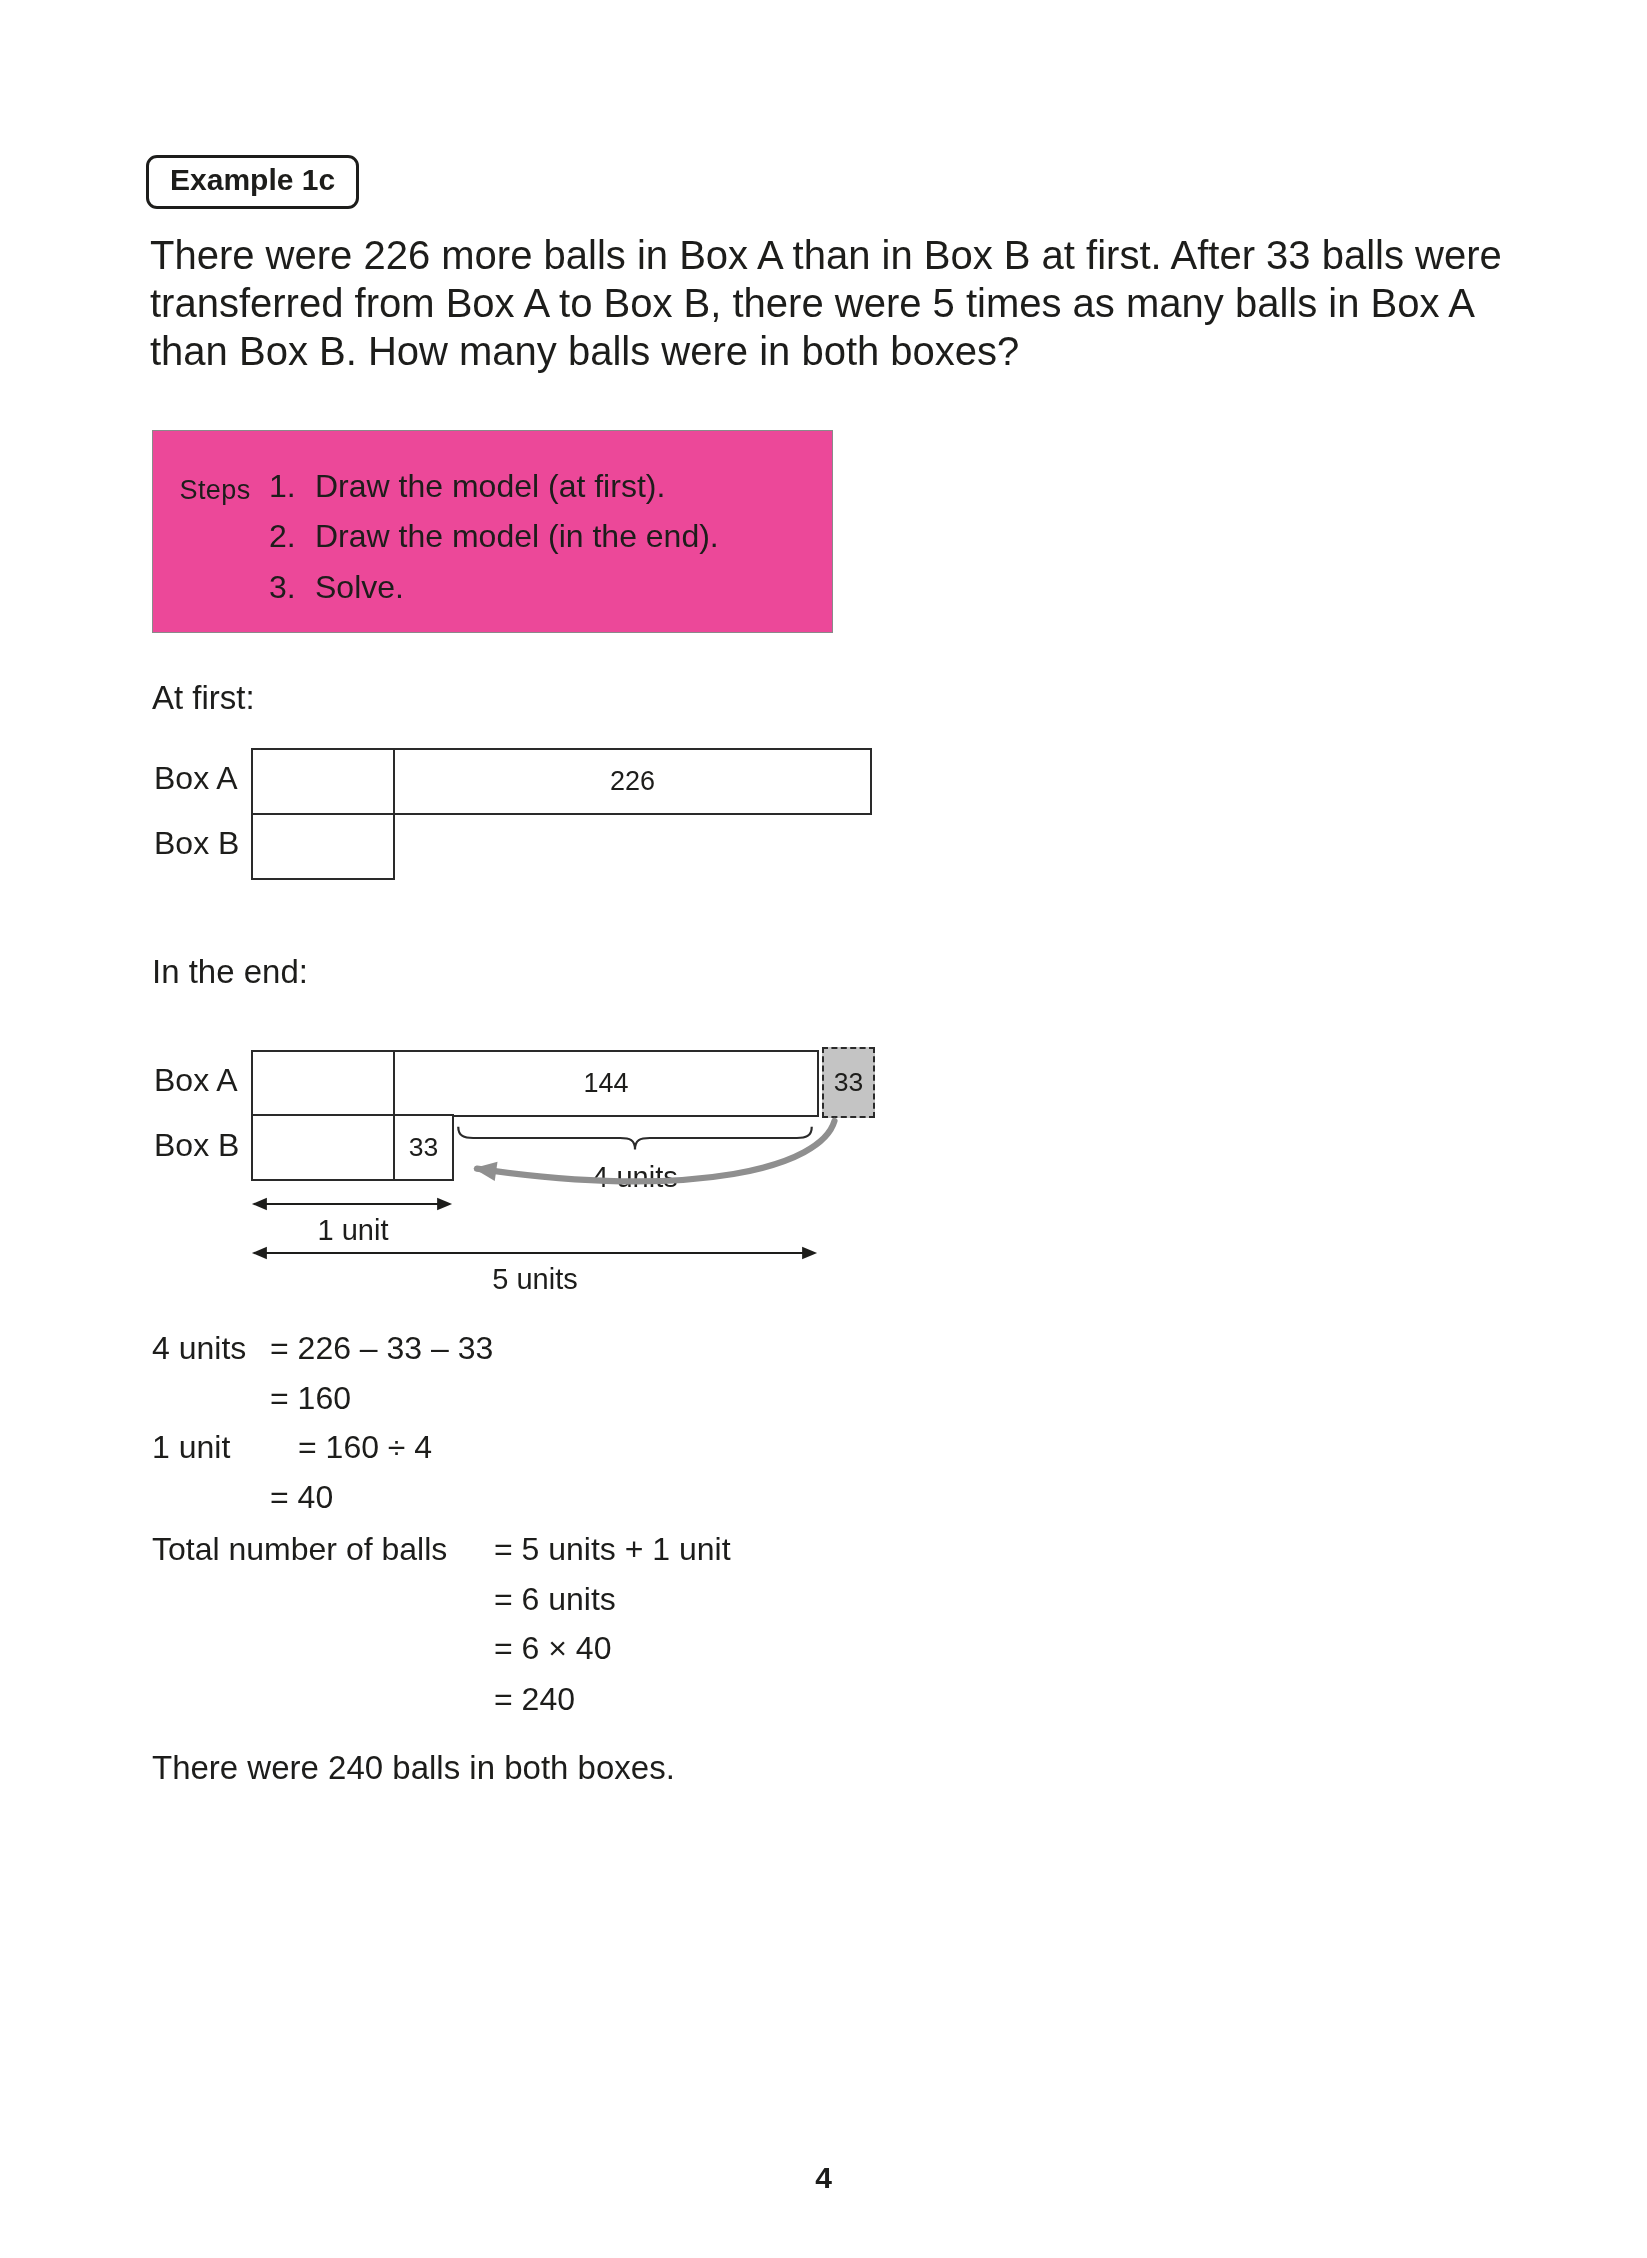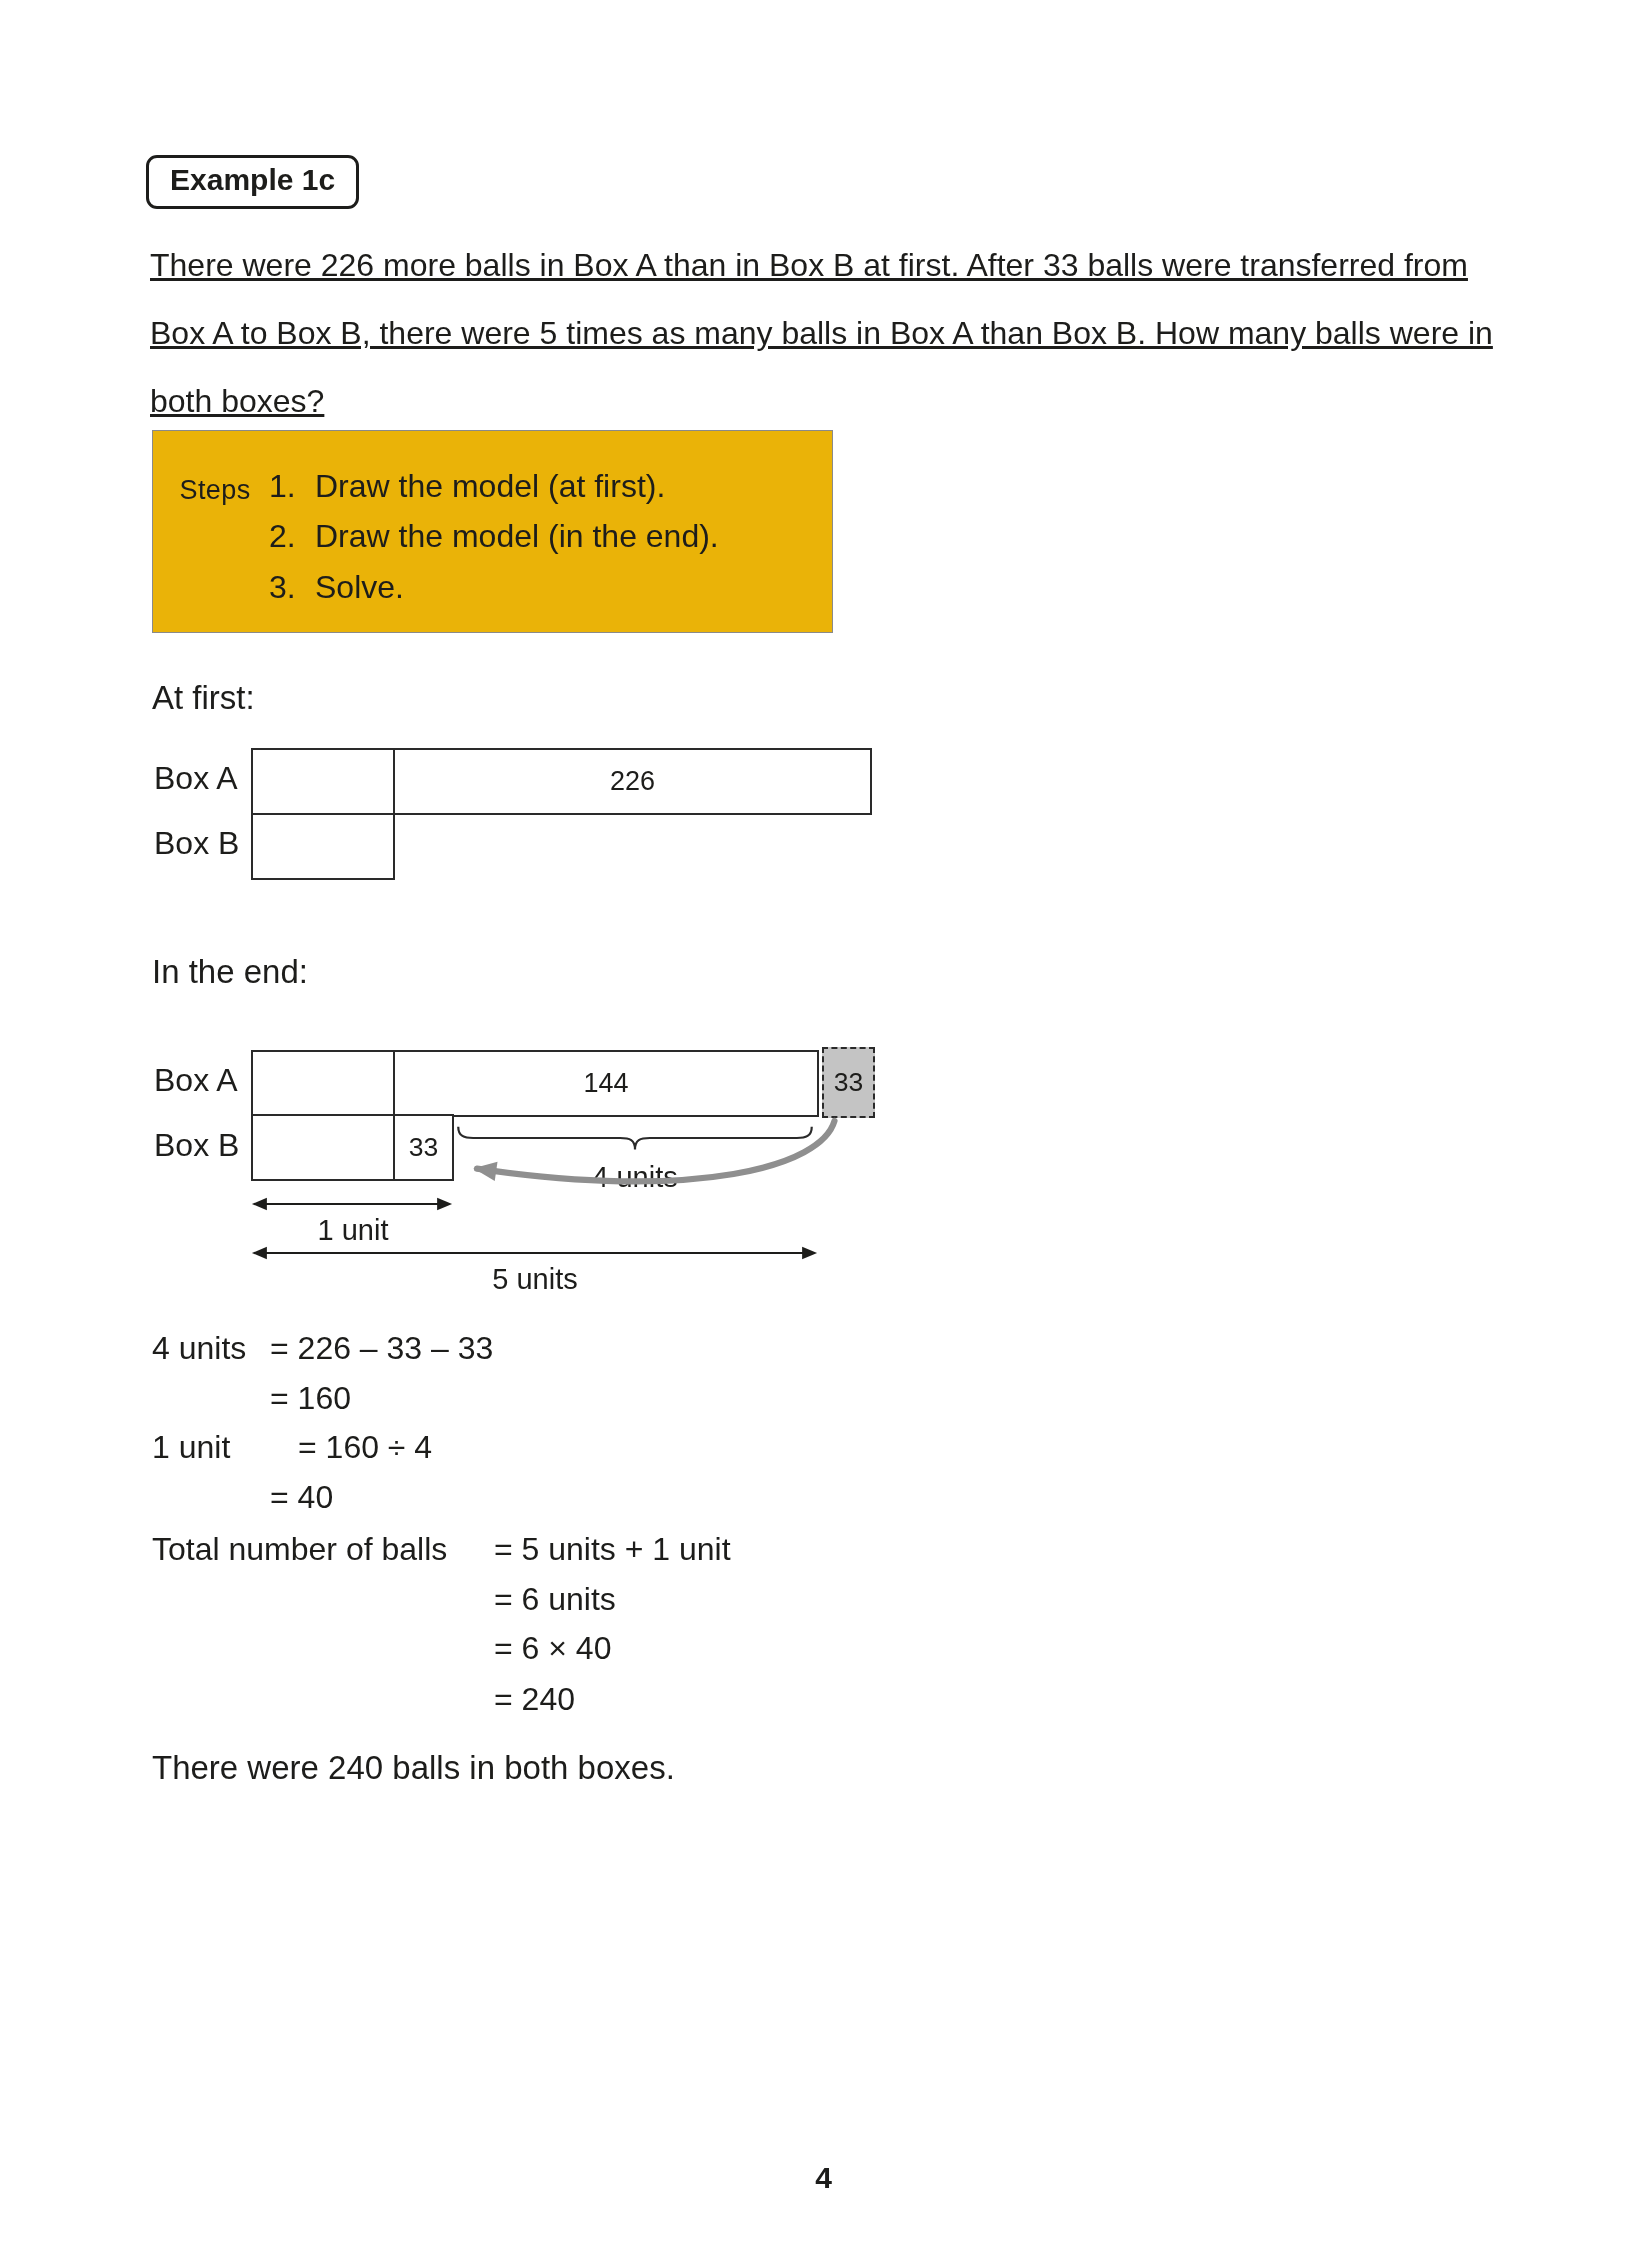--- a/index.html
+++ b/index.html
@@ -9,22 +9,22 @@
     background:#ffffff; color:#1d1d1b;
     font-family:"Liberation Sans", sans-serif; overflow:hidden;
   }
   .abs { position:absolute; }
   .header { font-size:25px; font-weight:bold; letter-spacing:0.2px; }
   .example-badge {
     display:inline-block; font-size:30px; font-weight:bold;
     border:3.5px solid #1d1d1b; border-radius:11px; padding:5.3px 21px 8.8px 21px;
     background:#fff;
   }
-  .problem { font-size:32px; line-height:68px;text-decoration:underline; }
-  .steps-box { border:1.8px solid #8a8a8a; background:#eab308; }
+  .problem { font-size:40px; line-height:48px; }
+  .steps-box { border:1.8px solid #8a8a8a; background:#ec4899; }
   .steps-label { position:absolute; left:26.5px; top:44px; font-size:27px; letter-spacing:0.4px; }
   .step-item { position:absolute; left:116px; display:flex; font-size:32px; }
   .step-num { width:46px; }
   .section-title { font-size:33px; }
   .bar-label { font-size:32px; }
   .seg {
     position:absolute; border:2.6px solid #2a2a2a; background:#fff;
     display:flex; align-items:center; justify-content:center; font-size:27px;
   }
   .seg-dashed {

